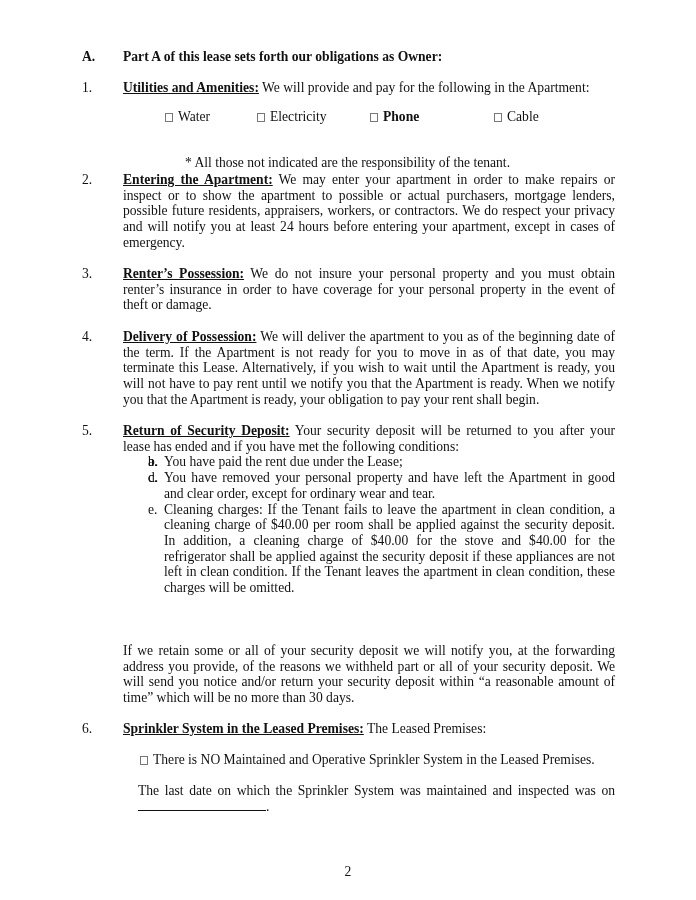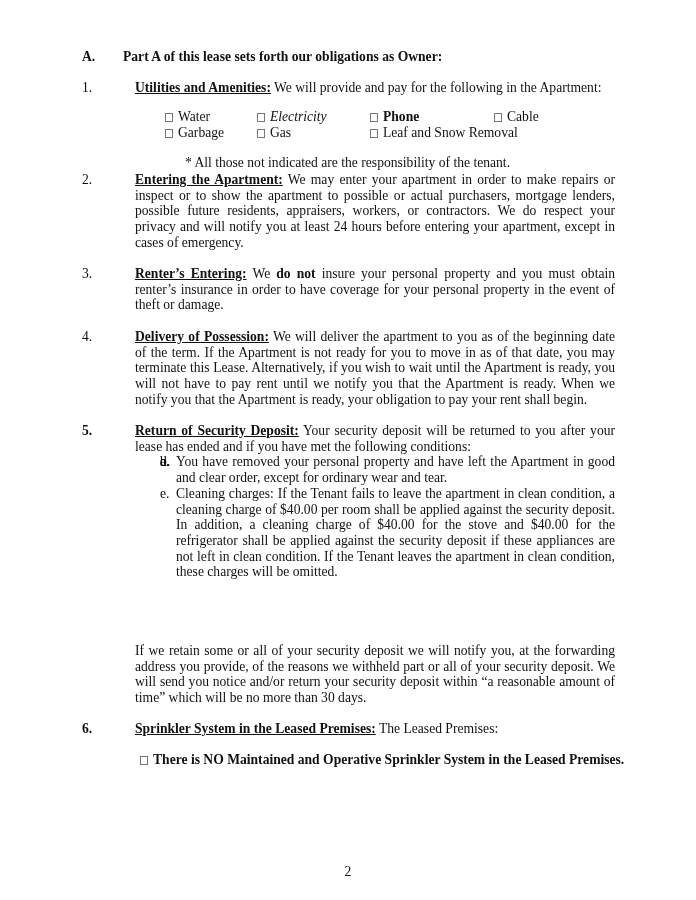--- a/index.html
+++ b/index.html
@@ -4,22 +4,22 @@
 <style>
   html, body { margin: 0; padding: 0; background: #ffffff; }
   body {
     width: 696px; height: 900px; position: relative; overflow: hidden;
     font-family: "Liberation Serif", "DejaVu Serif", serif;
     font-size: 13.6px; line-height: 15.7px; color: #111;
   }
   .page { position: absolute; left: 0; top: 0; width: 644px; height: 900px; }
   .row { position: absolute; left: 82px; width: 533px; }
   .num { position: absolute; left: 0; top: 0; }
-  .body { margin-left: 53px; text-align: justify; }
-  .bold { font-weight: bold; }
+  .body { margin-left: 41px; text-align: justify; }
+  .bold { font-weight: normal; }
   .hd { font-weight: bold; text-decoration: underline; }
   .sect-a { position: absolute; left: 82px; top: 49px; font-weight: bold; }
   .sect-a .num { position: static; display: inline-block; width: 41px; }
   .util-grid { position: absolute; left: 165px; top: 109px; width: 400px; }
   .util-row { position: relative; height: 15.7px; }
   .util-item { position: absolute; top: 0; white-space: nowrap; }
   .box { display: inline-block; width: 8px; height: 9px; border: 1px solid #777; margin-right: 5px; vertical-align: -1px; box-sizing: border-box; }
   .util-note { position: absolute; left: 185px; top: 155px; }
   .sublist { margin: 0; padding: 0; list-style: none; margin-left: 25px; }
   .sublist li { position: relative; padding-left: 16px; text-align: justify; }
@@ -38,54 +38,49 @@
   </div>
 
   <div class="row" style="top:80px;">
     <span class="num">1.</span>
     <div class="body"><span class="hd">Utilities and Amenities:</span><span> We will provide and pay for the following in the Apartment:</span></div>
   </div>
 
   <div class="util-grid">
     <div class="util-row">
       <span class="util-item" style="left:0px;"><span class="box"></span><span>Water</span></span>
-      <span class="util-item" style="left:92px;font-style:italic;"><span class="box"></span><span>Electricity</span></span>
+      <span class="util-item" style="left:92px;"><span class="box"></span><span>Electricity</span></span>
       <span class="util-item" style="left:205px;font-weight:bold;"><span class="box"></span><span>Phone</span></span>
       <span class="util-item" style="left:329px;"><span class="box"></span><span>Cable</span></span>
-    </div>
-    <div class="util-row">
-      <span class="util-item" style="left:0px;"><span class="box"></span><span>Garbage</span></span>
-      <span class="util-item" style="left:92px;"><span class="box"></span><span>Gas</span></span>
-      <span class="util-item" style="left:205px;"><span class="box"></span><span>Leaf and Snow Removal</span></span>
     </div>
   </div>
   <div class="util-note">* All those not indicated are the responsibility of the tenant.</div>
 
   <div class="row" style="top:172px;">
     <span class="num">2.</span>
     <div class="body"><span class="hd">Entering the Apartment:</span><span> We may enter your apartment in order to make repairs or inspect or to show the apartment to possible or actual purchasers, mortgage lenders, possible future residents, appraisers, workers, or contractors.  We do respect your privacy and will notify you at least 24 hours before entering your apartment, except in cases of emergency.</span></div>
   </div>
 
   <div class="row" style="top:266px;">
     <span class="num">3.</span>
-    <div class="body"><span class="hd">Renter’s Entering:</span><span> We </span><span class="bold">do not</span><span> insure your personal property and you must obtain renter’s insurance in order to have coverage for your personal property in the event of theft or damage.</span></div>
+    <div class="body"><span class="hd">Renter’s Possession:</span><span> We </span><span class="bold">do not</span><span> insure your personal property and you must obtain renter’s insurance in order to have coverage for your personal property in the event of theft or damage.</span></div>
   </div>
 
   <div class="row" style="top:329px;">
     <span class="num">4.</span>
     <div class="body"><span class="hd">Delivery of Possession:</span><span> We will deliver the apartment to you as of the beginning date of the term.  If the Apartment is not ready for you to move in as of that date, you may terminate this Lease.  Alternatively, if you wish to wait until the Apartment is ready, you will not have to pay rent until we notify you that the Apartment is ready.  When we notify you that the Apartment is ready, your obligation to pay your rent shall begin.</span></div>
   </div>
 
   <div class="row" style="top:423px;">
     <span class="num bold">5.</span>
     <div class="body">
       <span class="hd">Return of Security Deposit:</span><span> Your security deposit will be returned to you after your lease has ended and if you have met the following conditions:</span>
       <ul class="sublist">
         <li><span class="lt">a.</span></li>
-        <li><span class="lt">b.</span></li>
+        <li><span class="lt">b.</span><span>You have paid the rent due under the Lease;</span></li>
         <li><span class="lt">c.</span></li>
         <li><span class="lt">d.</span><span>You have removed your personal property and have left the Apartment in good and clear order, except for ordinary wear and tear.</span></li>
         <li><span class="lt">e.</span><span>Cleaning charges: If the Tenant fails to leave the apartment in clean condition, a cleaning charge of $40.00 per room shall be applied against the security deposit. In addition, a cleaning charge of $40.00 for the stove and $40.00 for the refrigerator shall be applied against the security deposit if these appliances are not left in clean condition. If the Tenant leaves the apartment in clean condition, these charges will be omitted.</span></li>
       </ul>
     </div>
   </div>
 
   <div class="row" style="top:643px;">
     <div class="body">If we retain some or all of your security deposit we will notify you, at the forwarding address you provide, of the reasons we withheld part or all of your security deposit.  We will send you notice and/or return your security deposit within “a reasonable amount of time” which will be no more than 30 days.</div>
   </div>
@@ -93,16 +88,17 @@
   <div class="row" style="top:721px;">
     <span class="num bold">6.</span>
     <div class="body"><span class="hd">Sprinkler System in the Leased Premises:</span><span> The Leased Premises:</span></div>
   </div>
 
   <div class="opt" style="top:752px;padding-left:17px;">
     <span class="box"></span><span class="bold">There is NO Maintained and Operative Sprinkler System in the Leased Premises.</span>
   </div>
 
   <div class="opt" style="top:783px;">
+    <div style="margin-left:15px; text-align: justify; text-align-last: left;"><span>The last date on which the Sprinkler System was maintained and inspected was on</span><span class="blank"></span><span>.</span></div>
   </div>
 
   <div class="pagenum">2</div>
 </div>
 
 </body></html>

